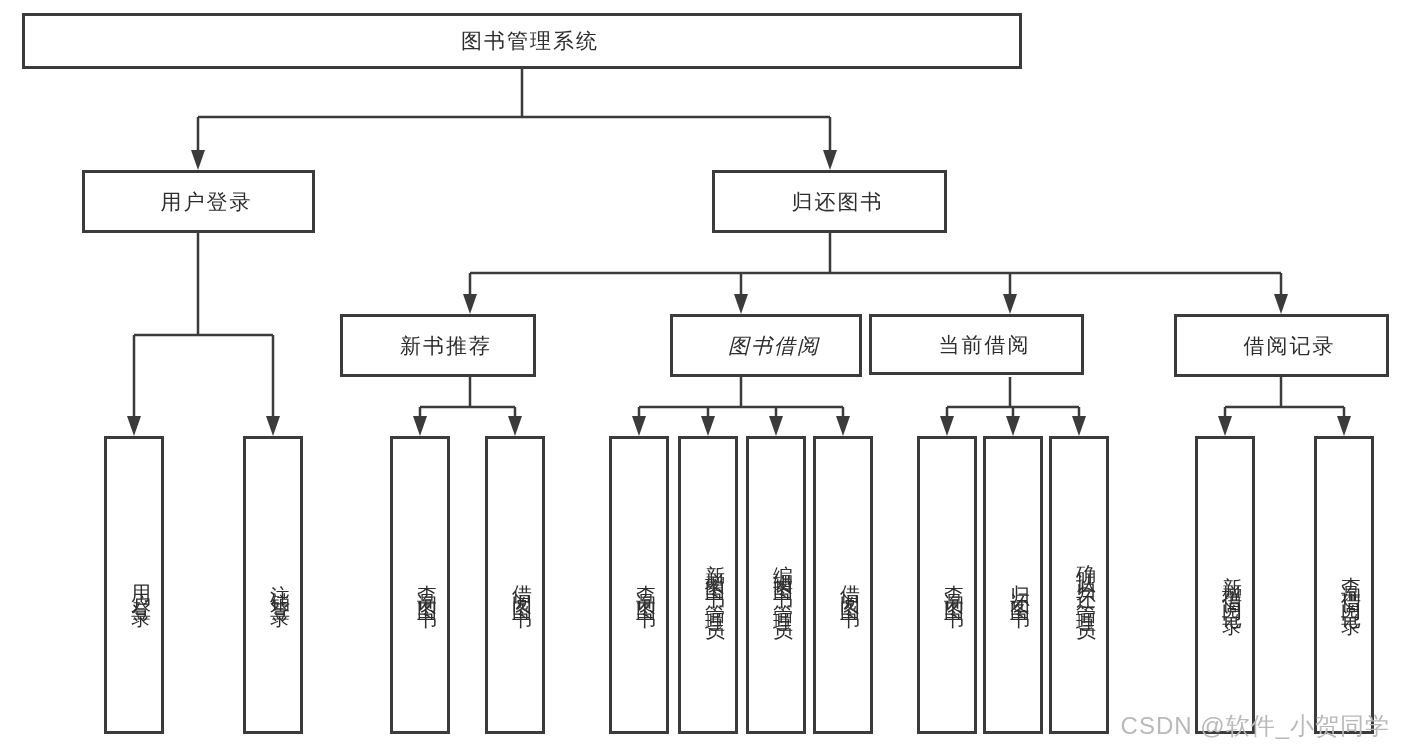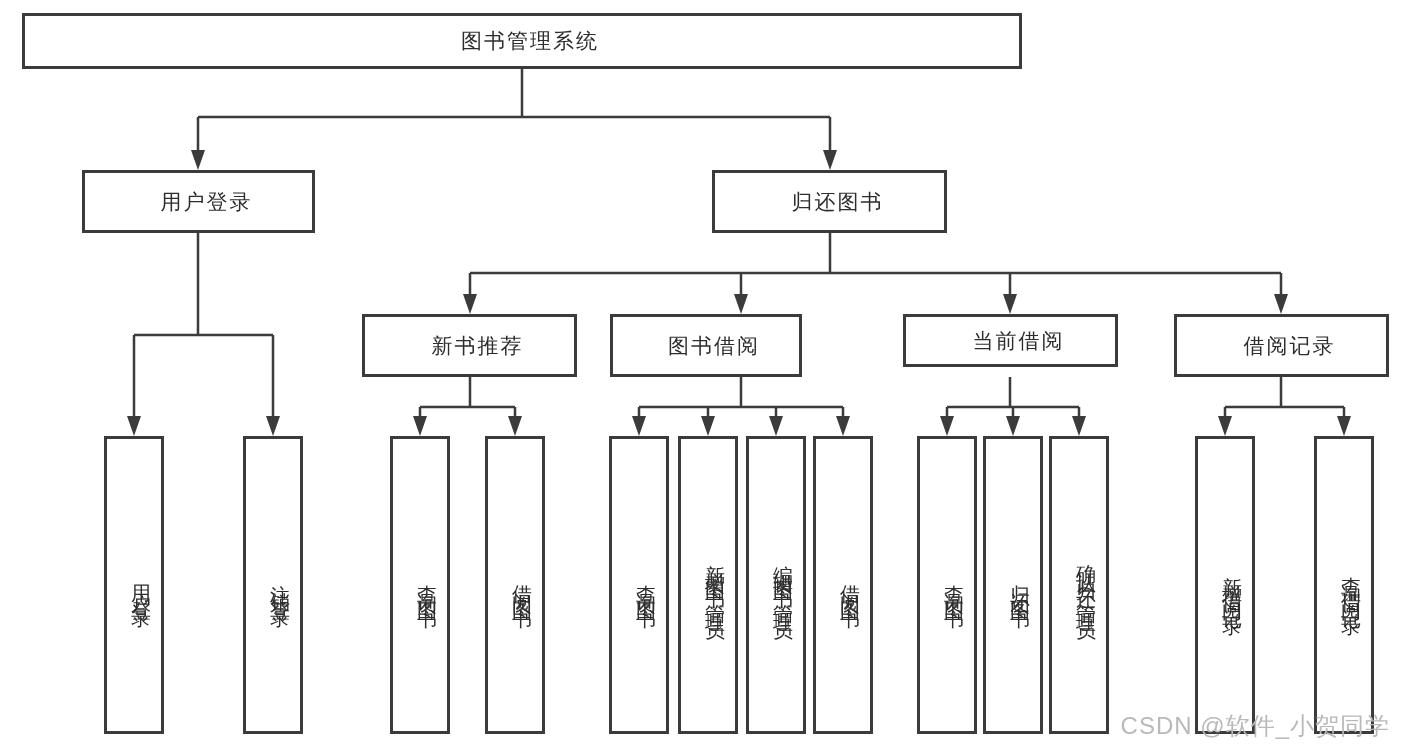--- a/index.html
+++ b/index.html
@@ -49,23 +49,23 @@
     font-size: 24px;
     letter-spacing: 1px;
     color: #b9b9b9;
     z-index: 5;
     white-space: nowrap;
   }
   
   .n-root   { left: 22px;   top: 13px;  width: 1000px; height: 56px; }
   .n-login  { left: 82px;   top: 170px; width: 233px;  height: 63px; }
   .n-mgmt   { left: 712px;  top: 170px; width: 235px;  height: 63px; }
-  .n-sec0   { left: 362px;  top: 314px; width: 215px;  height: 63px; }
-  .n-sec1   { left: 610px;  top: 314px; width: 192px;  height: 63px; }
-  .n-sec2   { left: 903px;  top: 314px; width: 215px;  height: 53px; }
+  .n-sec0   { left: 340px;  top: 314px; width: 196px;  height: 63px; }
+  .n-sec1   { left: 670px;  top: 314px; width: 192px;  height: 63px; font-style: italic; }
+  .n-sec2   { left: 869px;  top: 314px; width: 215px;  height: 61px; }
   .n-sec3   { left: 1174px; top: 314px; width: 215px;  height: 63px; }
   .leaf     { top: 436px; width: 60px; height: 298px; }
   .l-a0 { left: 104px; }  .l-a1 { left: 243px; }
   .l-b0 { left: 390px; }  .l-b1 { left: 485px; }
   .l-c0 { left: 609px; }  .l-c1 { left: 678px; }  .l-c2 { left: 746px; }  .l-c3 { left: 813px; }
   .l-d0 { left: 917px; }  .l-d1 { left: 983px; }  .l-d2 { left: 1049px; }
   .l-e0 { left: 1195px; } .l-e1 { left: 1314px; }
 </style>
 </head>
 <body>

